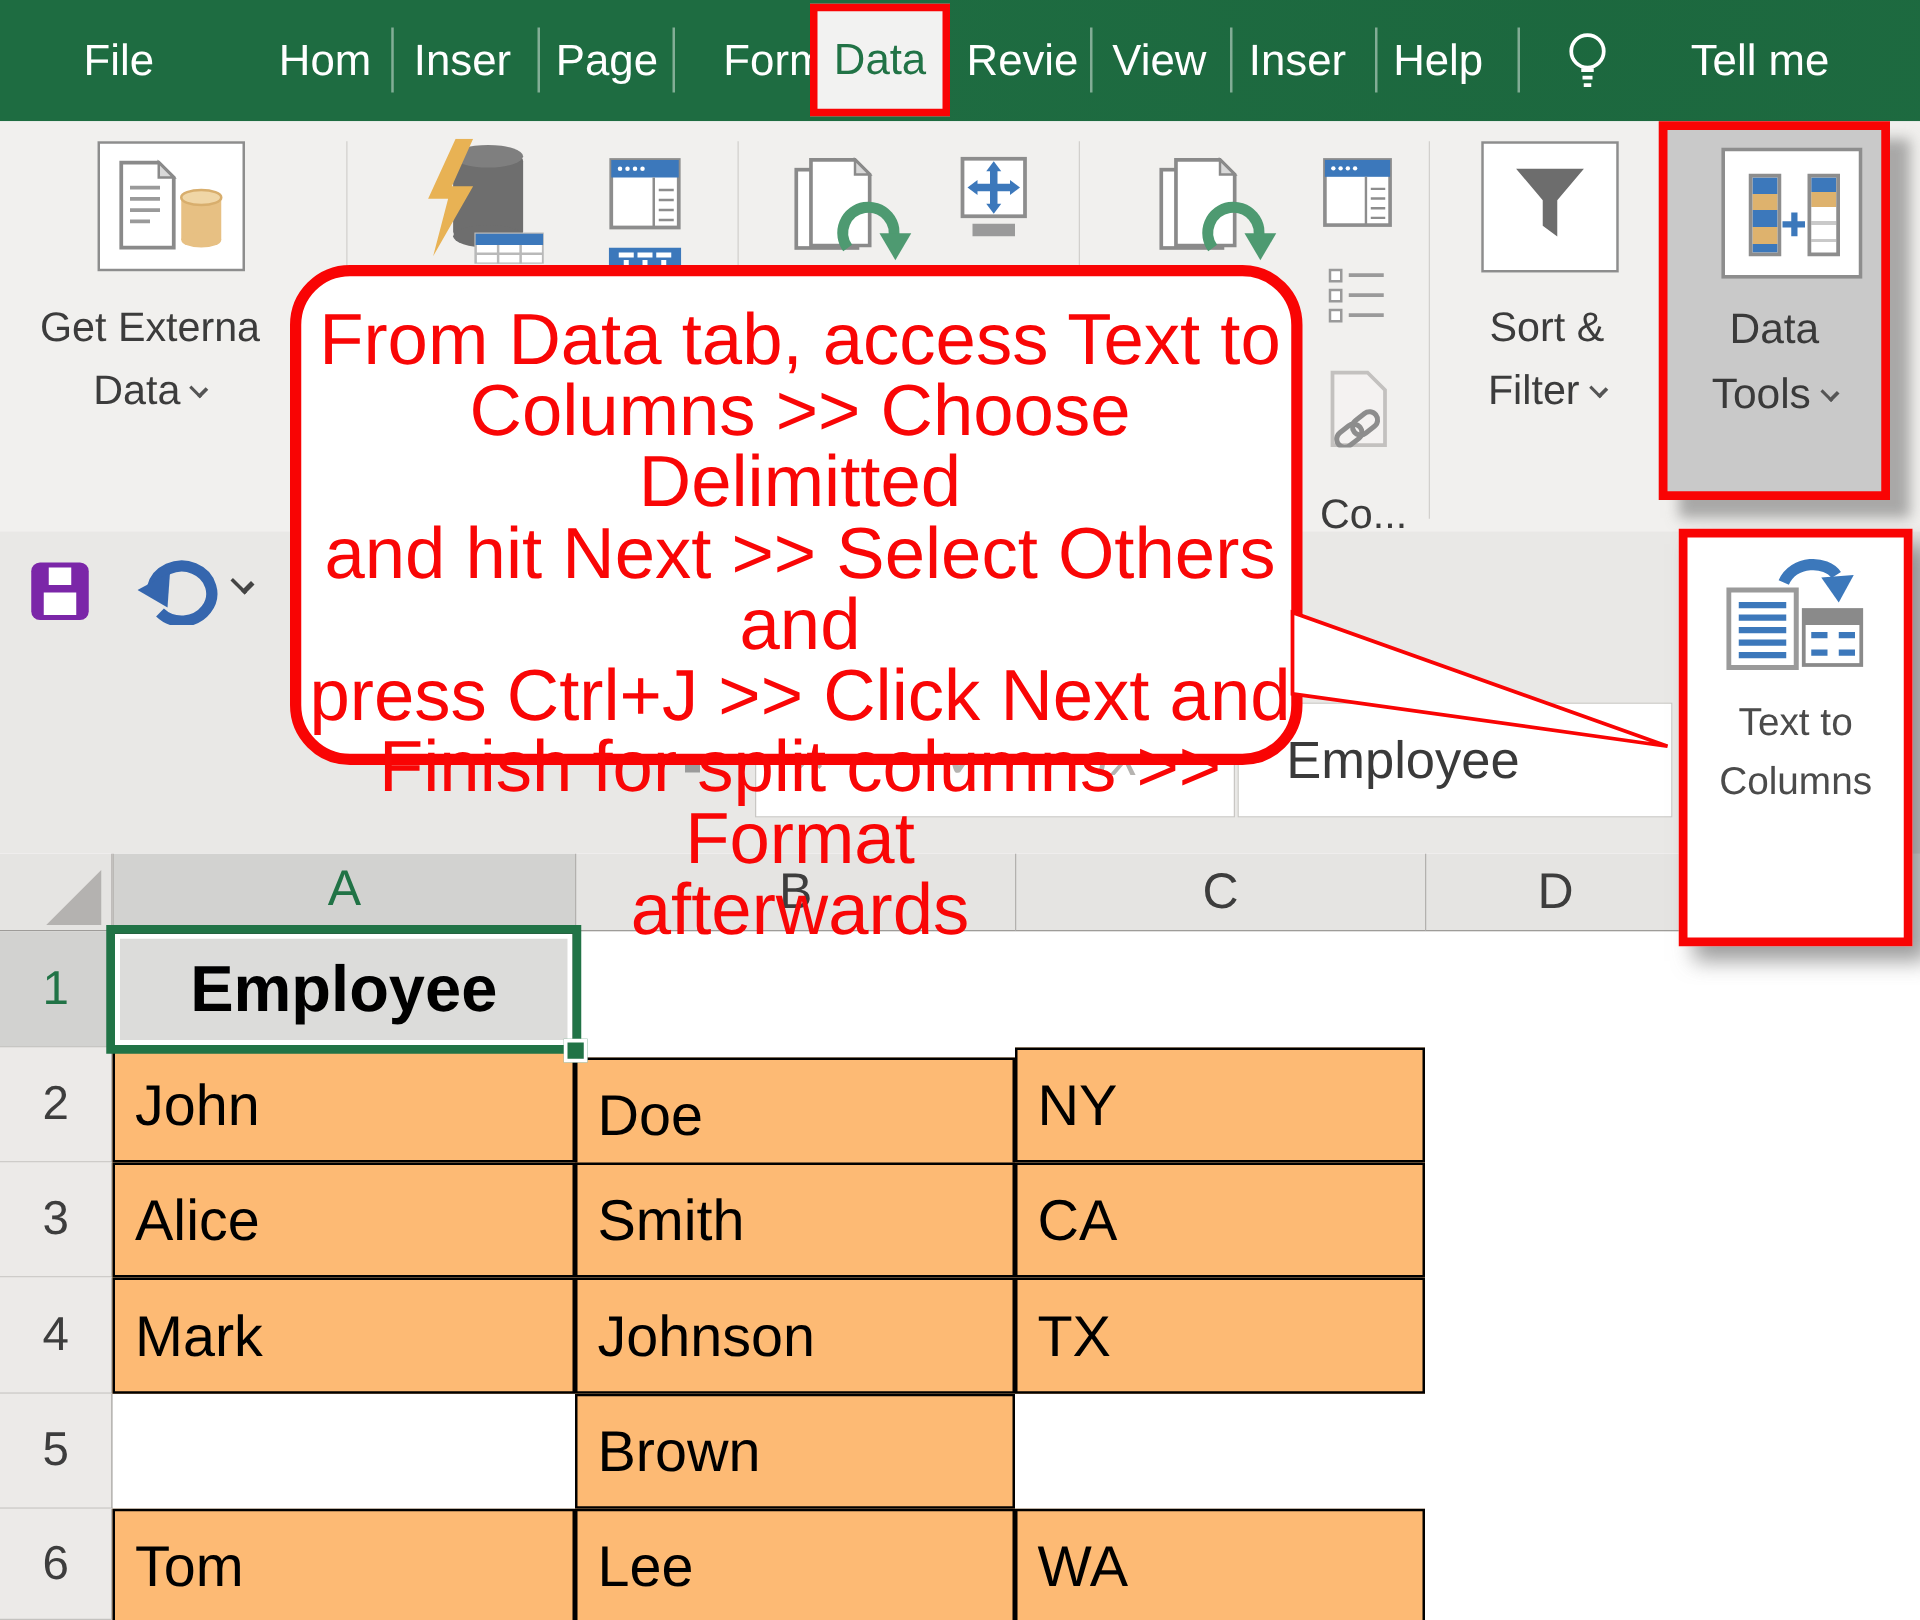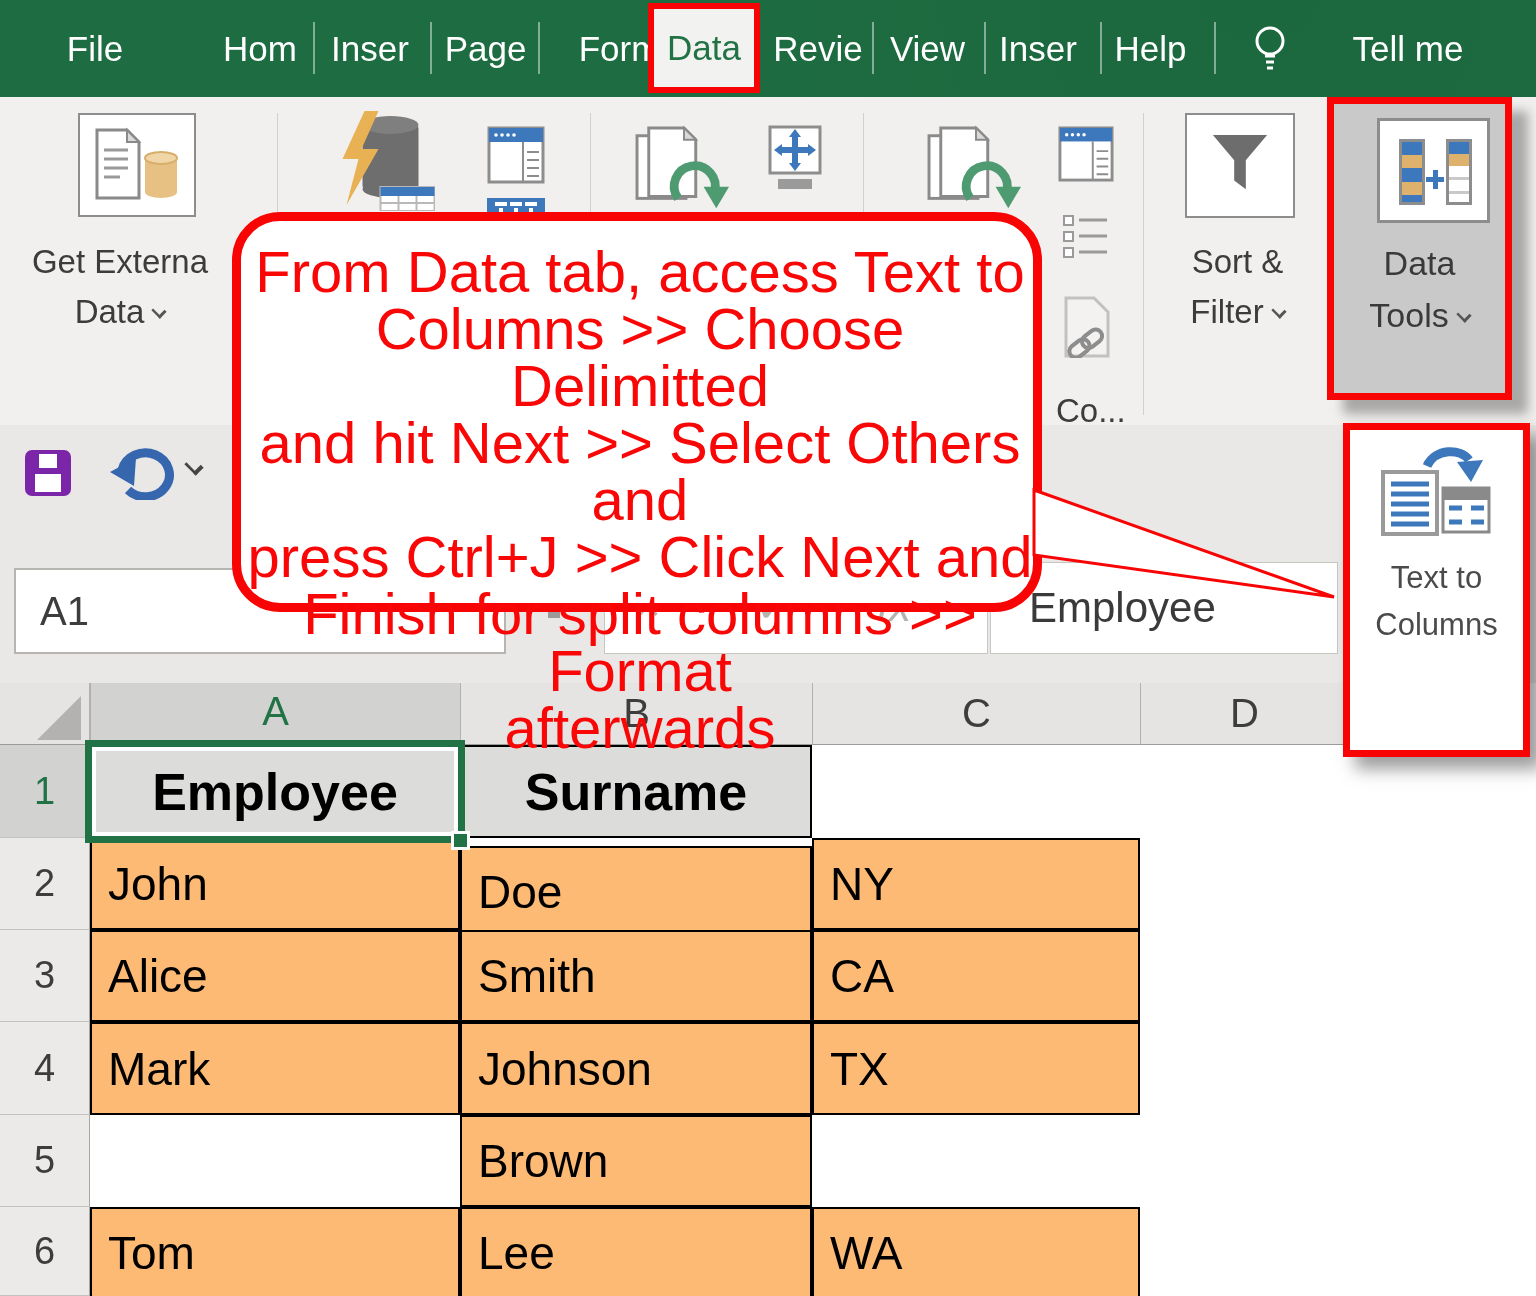--- a/index.html
+++ b/index.html
@@ -279,21 +279,20 @@
   <div class="chrome-bg"></div>
   <div class="save"></div>
   <div class="abs" style="left:110px;top:446px">
     <svg width="68" height="54" viewBox="0 0 68 54">
       <path d="M12 24 a24 22 0 1 1 6 20" fill="none" stroke="#3566ae" stroke-width="9"></path>
       <polygon points="0,26 26,12 24,40" fill="#3566ae"></polygon>
     </svg>
   </div>
   <div class="qat-chev"></div>
 
-  <div class="namebox">A1</div>
   <div class="sep-dot"></div>
   <div class="fx-strip">
     <span style="left:30px">×</span>
     <span style="left:150px">✓</span>
     <span style="left:272px;font-style:italic">fx</span>
   </div>
   <div class="formula-box">Employee</div>
 
   <div class="sheet-bg"></div>
   <div class="corner">
@@ -305,21 +304,20 @@
   <div class="colh" style="left:1140px;width:208px">D</div>
 
   <div class="rowh sel" style="top:745px;height:93px">1</div>
   <div class="rowh" style="top:838px;height:92px">2</div>
   <div class="rowh" style="top:930px;height:92px">3</div>
   <div class="rowh" style="top:1022px;height:93px">4</div>
   <div class="rowh" style="top:1115px;height:92px">5</div>
   <div class="rowh" style="top:1207px;height:89px">6</div>
 
   <div class="cell h" style="left:90px;top:745px;width:370px;height:93px">Employee</div>
-  <div class="cell h" style="left:460px;top:745px;width:352px;height:93px">Surname</div>
 
   <div class="cell d" style="left:90px;top:838px;width:370px;height:92px">John</div>
   <div class="cell d" style="left:460px;top:846px;width:352px;height:92px">Doe</div>
   <div class="cell d" style="left:812px;top:838px;width:328px;height:92px">NY</div>
 
   <div class="cell d" style="left:90px;top:930px;width:370px;height:92px">Alice</div>
   <div class="cell d" style="left:460px;top:930px;width:352px;height:92px">Smith</div>
   <div class="cell d" style="left:812px;top:930px;width:328px;height:92px">CA</div>
 
   <div class="cell d" style="left:90px;top:1022px;width:370px;height:93px">Mark</div>

